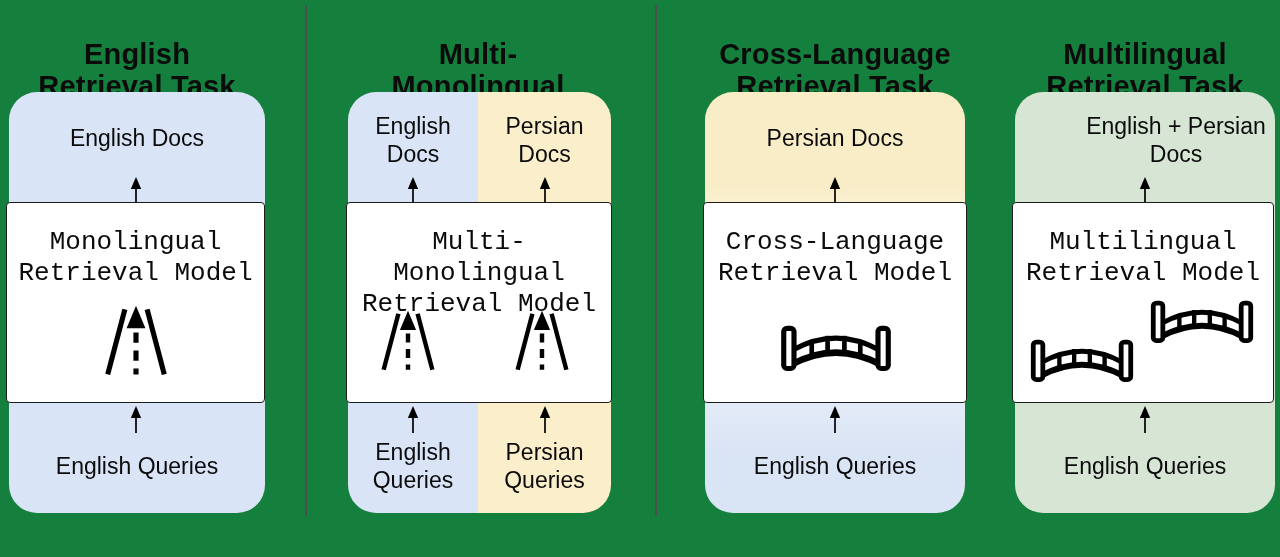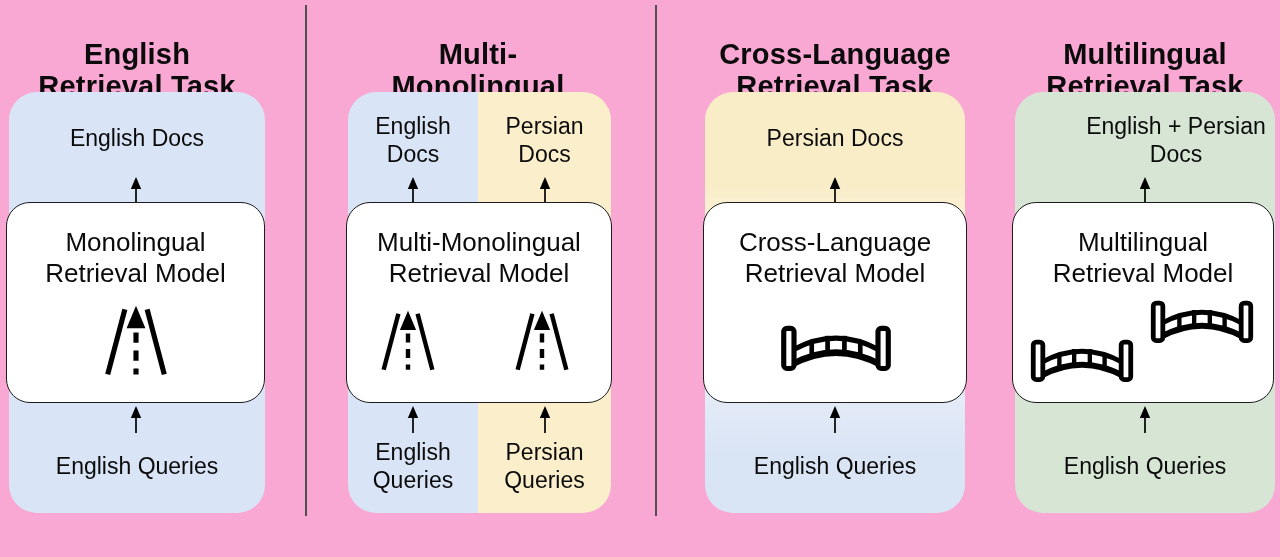--- a/index.html
+++ b/index.html
@@ -1,17 +1,17 @@
 <!DOCTYPE html>
 <html style="--english-blue: #d9e5f6; --persian-yellow: #fbeeca; --multilingual-green: #d6e5d4; --panel3-top: #f9edc8; --panel3-bottom: #d9e4f5; --box-border: #1c1c1c; --divider: #4f4f4f; --icon-black: #000000;"><head>
 <meta charset="utf-8">
 <style>
   html,body{margin:0;padding:0;background:#fff;}
   .canvas{
-    position:relative;width:1280px;height:557px;background:#f9a8d4;
+    position:relative;width:1280px;height:557px;background:#15803d;
     font-family:"Liberation Sans","DejaVu Sans",sans-serif;color:#0b0b0b;overflow:hidden;
   }
   .abs{position:absolute;}
   .panel-title{
     position:absolute;top:14px;height:66px;
     font-size:29px;font-weight:bold;line-height:32px;text-align:center;
     white-space:pre-line;letter-spacing:0.2px;
   }
   .zone{position:absolute;top:92px;height:421px;}
   .zone.rounded{border-radius:28px;}
@@ -25,21 +25,21 @@
       var(--panel3-top) 0%, var(--panel3-top) 22%,
       #fdf8e9 42%, #f7f7f3 52%, #e9eff8 66%,
       var(--panel3-bottom) 86%, var(--panel3-bottom) 100%);
   }
   .io-label{
     position:absolute;text-align:center;font-size:23px;line-height:28px;
     white-space:pre-line;z-index:1;
   }
   .model-box{
     position:absolute;top:202px;height:201px;background:#ffffff;
-    border:1.5px solid var(--box-border);border-radius:24px;z-index:2;box-sizing:border-box;
+    border:1.5px solid var(--box-border);border-radius:4px;z-index:2;box-sizing:border-box;font-family:Liberation Mono, monospace;
   }
   .model-label{
     position:absolute;top:24px;left:0;right:0;text-align:center;
     font-size:26px;line-height:31px;white-space:pre-line;
   }
   .arrow-up{position:absolute;width:16px;z-index:1;}
   .arrow-up svg{display:block;width:100%;height:100%;}
   .divider{position:absolute;top:5px;height:511px;width:1.5px;background:var(--divider);}
   .icon{position:absolute;}
   .icon svg{display:block;width:100%;height:100%;}

